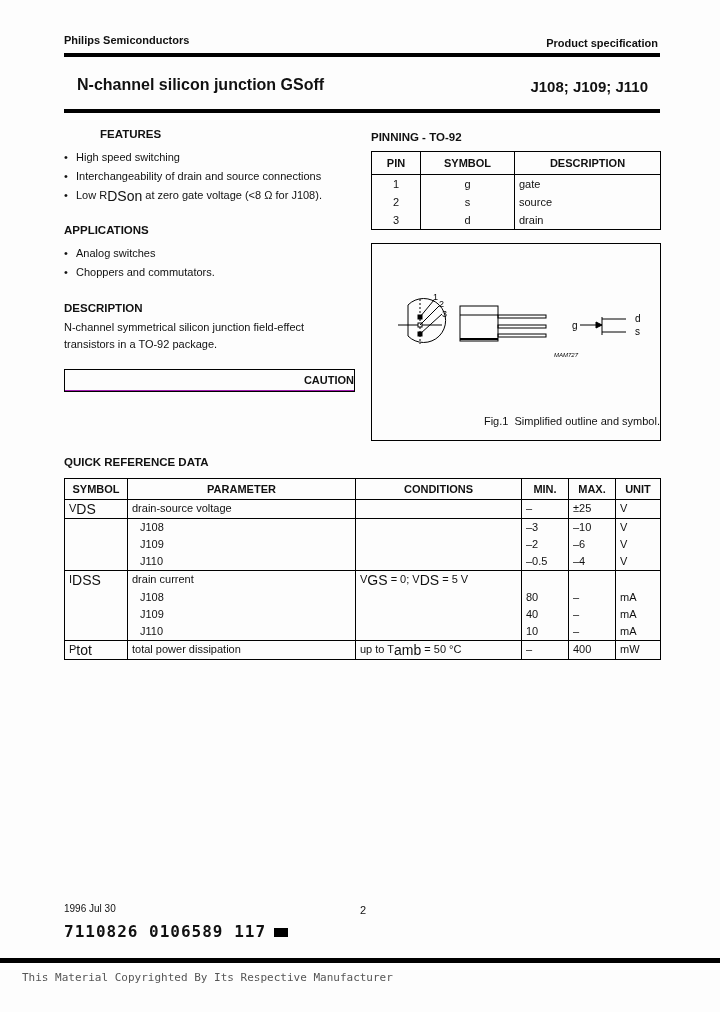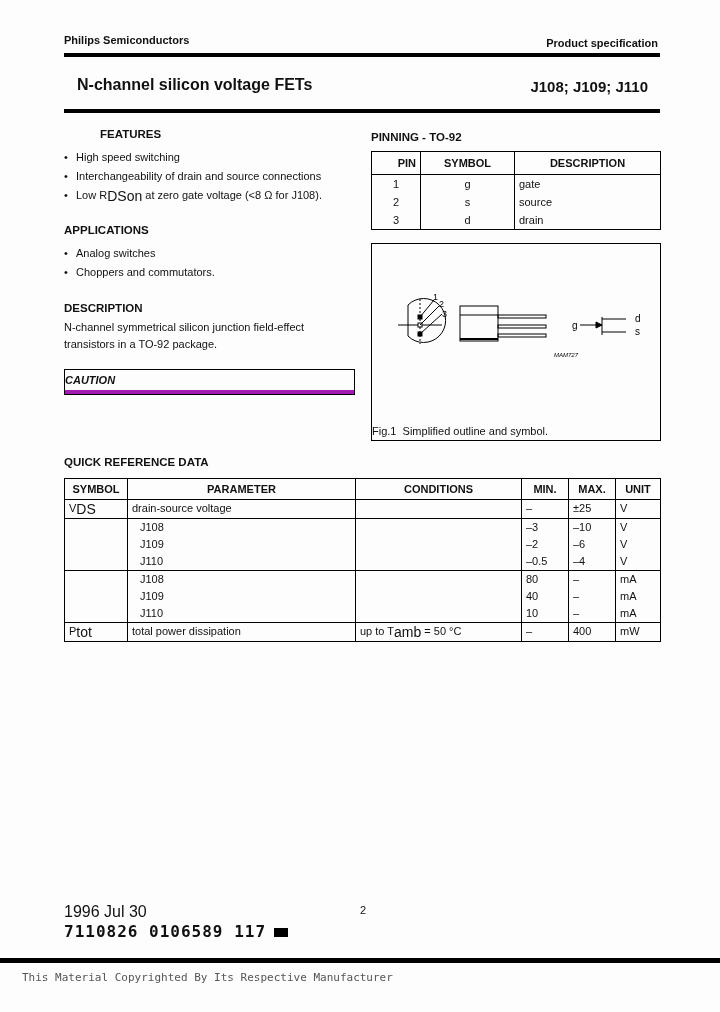--- a/index.html
+++ b/index.html
@@ -16,41 +16,41 @@
   ul.bul { list-style:none; margin:0; padding:0; }
   ul.bul li { font-size:11px; line-height:19px; position:relative; padding-left:12px; }
   ul.bul li::before { content:"\2022"; position:absolute; left:0; top:0; }
   sub { font-size:14px; vertical-align:-2px; }
   table { border-collapse:collapse; }
   .pin td, .pin th { border:1px solid #000; font-size:11px; padding:0 4px; height:18px; }
   .pin th { height:22px; font-weight:bold; }
   .pin td { border-top:none; border-bottom:none; }
   .pin tr:last-child td { border-bottom:1px solid #000; }
   .caution { border:1.5px solid #000; }
-  .caution .ch { border-bottom:4px solid #a21caf; text-align:left; font-weight:bold; font-size:11px; height:20px; line-height:20px;font-style:italic; }
+  .caution .ch { border-bottom:1px solid #a21caf; text-align:right; font-weight:bold; font-size:11px; height:20px; line-height:20px; }
   .caution .cb { font-size:11px; line-height:14px; padding:3px 5px 4px 5px; }
   .fig { border:1.5px solid #000; }
   .qrd td, .qrd th { border:1px solid #000; font-size:11px; padding:0 4px; height:17px; vertical-align:top; line-height:17px; }
   .qrd th { font-weight:bold; height:20px; line-height:20px; text-align:center; }
   .qrd td.nb { border-top:none; border-bottom:none; }
   .qrd td.nt { border-top:none; }
   .qrd td.nbo { border-bottom:none; }
   .sub-dev { padding-left:12px !important; }
-  .footer-date { left:64px; top:903px; font-size:16px; }
+  .footer-date { left:64px; top:903px; font-size:10px; }
   .footer-page { left:360px; top:904px; font-size:11px; }
   .barcode { left:42px; top:922px; font-family:"DejaVu Sans Mono", monospace; font-size:16px; font-weight:bold; letter-spacing:1px; }
   .copyright { left:22px; top:971px; font-family:"DejaVu Sans Mono", monospace; font-size:11px; color:#555; }
 </style>
 </head>
 <body>
 
 <div class="abs hdr-company">Philips Semiconductors</div>
 <div class="abs hdr-spec">Product specification</div>
 <div class="abs rule" style="left:64px; top:53px; width:596px;"></div>
-<div class="abs title">N-channel silicon voltage FETs</div>
+<div class="abs title">N-channel silicon junction GSoff</div>
 <div class="abs title-r">J108; J109; J110</div>
 <div class="abs rule" style="left:64px; top:109px; width:596px;"></div>
 
 <div class="abs sect" style="left:64px; top:128px;padding-left:36px;">FEATURES</div>
 <ul class="abs bul" style="left:64px; top:148px; width:300px;">
   <li>High speed switching</li>
   <li>Interchangeability of drain and source connections</li>
   <li><span>Low R</span><sub>DSon</sub><span> at zero gate voltage (&lt;8 Ω for J108).</span></li>
 </ul>
 
@@ -64,21 +64,21 @@
 <div class="abs txt" style="left:64px; top:319px; width:245px; line-height:17px;">N-channel symmetrical silicon junction field-effect transistors in a TO-92 package.</div>
 
 <div class="abs caution" style="left:64px; top:369px; width:289px;">
   <div class="ch">CAUTION</div>
 </div>
 
 <div class="abs sect" style="left:371px; top:131px;">PINNING - TO-92</div>
 <table class="abs pin" style="left:371px; top:151px; width:290px;">
   <tbody>
       <tr>
-    <th style="width:40px;text-align:right;">PIN</th>
+    <th style="width:40px;">PIN</th>
     <th style="width:85px;">SYMBOL</th>
     <th>DESCRIPTION</th>
   </tr>
   <tr>
     <td style="text-align:center;">1</td>
     <td style="text-align:center;">g</td>
     <td>gate</td>
   </tr>
   <tr>
     <td style="text-align:center;">2</td>
@@ -126,21 +126,21 @@
       <polygon points="224,78 230,81 224,84" fill="#000"></polygon>
       <line x1="230" y1="73" x2="230" y2="91"></line>
       <line x1="230" y1="75" x2="254" y2="75"></line>
       <line x1="230" y1="88" x2="254" y2="88"></line>
     </g>
     <text x="200" y="85" font-size="10" font-family="Liberation Sans, sans-serif">g</text>
     <text x="263" y="78" font-size="10" font-family="Liberation Sans, sans-serif">d</text>
     <text x="263" y="91" font-size="10" font-family="Liberation Sans, sans-serif">s</text>
     <text x="182" y="113" font-size="6" font-style="italic" font-family="Liberation Sans, sans-serif">MAM727</text>
   </svg>
-  <div class="abs txt" style="left:0; right:0; top:178px; text-align:left; white-space:pre;">Fig.1  Simplified outline and symbol.</div>
+  <div class="abs txt" style="left:0; right:0; top:168px; text-align:right; white-space:pre;">Fig.1  Simplified outline and symbol.</div>
 </div>
 
 <div class="abs sect" style="left:64px; top:456px;">QUICK REFERENCE DATA</div>
 <table class="abs qrd" style="left:64px; top:478px; width:597px;">
   <tbody>
       <tr>
     <th style="width:54px;">SYMBOL</th>
     <th style="width:219px;">PARAMETER</th>
     <th style="width:157px;">CONDITIONS</th>
     <th style="width:38px;">MIN.</th>
@@ -176,20 +176,28 @@
   <tr>
     <td class="nt"></td>
     <td class="nt sub-dev">J110</td>
     <td class="nt"></td>
     <td class="nt">–0.5</td>
     <td class="nt">–4</td>
     <td class="nt">V</td>
   </tr>
 
   <tr>
+    <td class="nbo"><span>I</span><sub>DSS</sub></td>
+    <td class="nbo">drain current</td>
+    <td class="nbo"><span>V</span><sub>GS</sub><span> = 0; V</span><sub>DS</sub><span> = 5 V</span></td>
+    <td class="nbo"></td>
+    <td class="nbo"></td>
+    <td class="nbo"></td>
+  </tr>
+  <tr>
     <td class="nb"></td>
     <td class="nb sub-dev">J108</td>
     <td class="nb"></td>
     <td class="nb">80</td>
     <td class="nb">–</td>
     <td class="nb">mA</td>
   </tr>
   <tr>
     <td class="nb"></td>
     <td class="nb sub-dev">J109</td>

